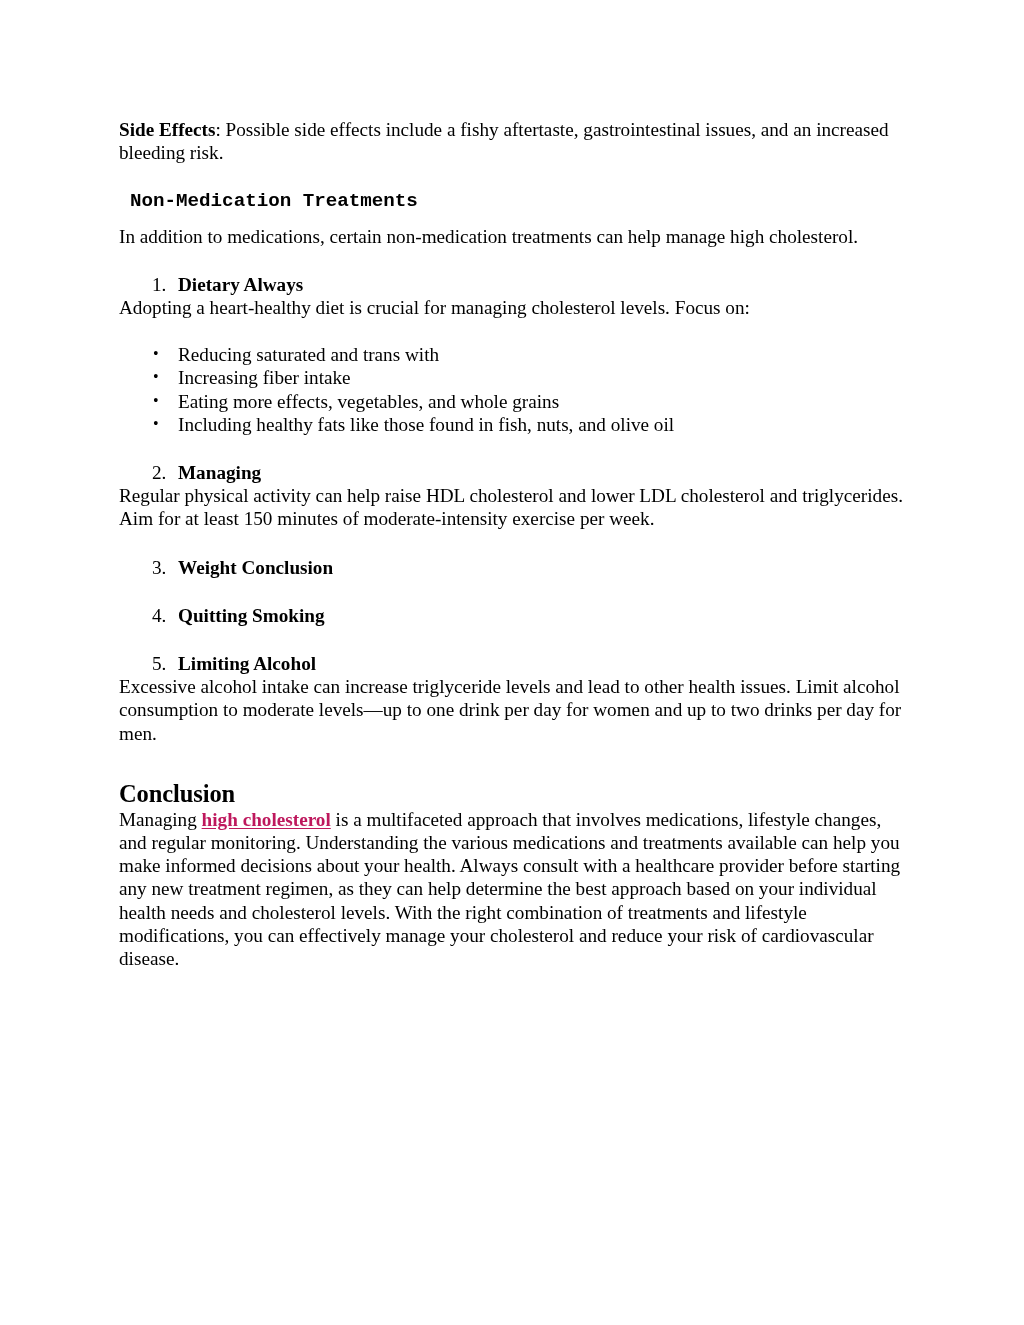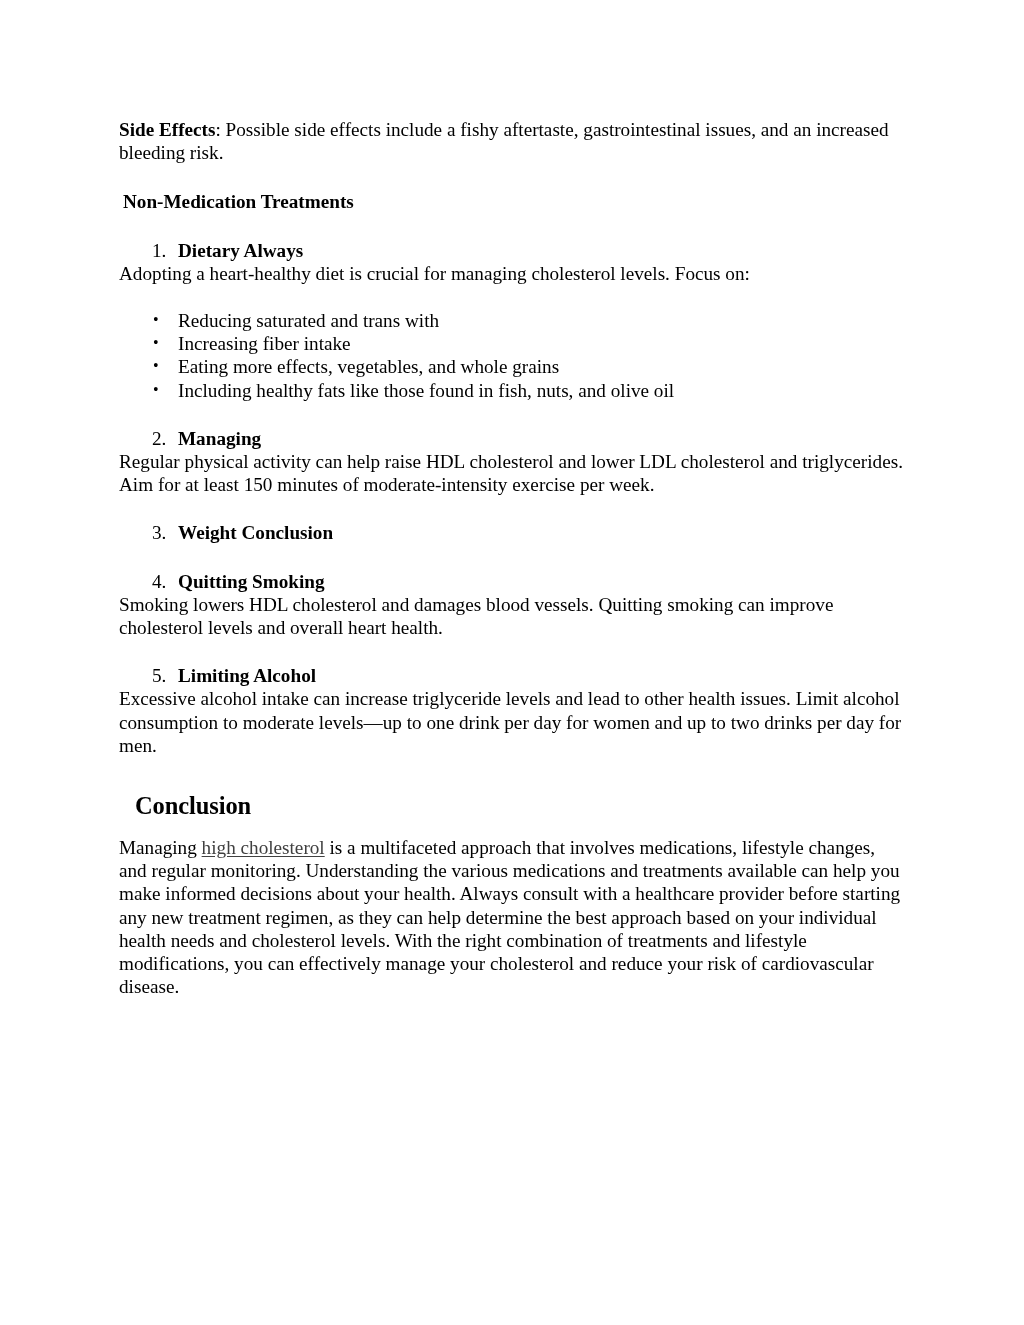--- a/index.html
+++ b/index.html
@@ -30,29 +30,30 @@
     margin: 0 0 0 0;
     font-size: 19.2px;
     line-height: 23.2px;
     text-align: left;
   }
   .gap-para { margin-top: 23px; }
 
   .bold-run { font-weight: bold; }
 
   h3.sub-heading {
-    margin: 4px;
+    margin: 11px;
     font-size: 19.2px;
     line-height: 23.2px;
     font-weight: bold;
     margin-top: 26px;
+    font-family: Liberation Mono, monospace;
   }
 
   h2.section-heading {
-    margin: 16px;
+    margin: 0;
     margin-top: 35px;
     font-size: 24.5px;
     line-height: 28px;
     font-weight: bold;
     letter-spacing: -0.1px;
   }
 
   ol.numbered-list {
     list-style: none;
     margin: 0;
@@ -87,35 +88,37 @@
   }
   ul.bullet-list li.bullet-item .dot {
     position: absolute;
     left: 34px;
     top: -1px;
     font-size: 16px;
     line-height: 23.2px;
   }
 
   a.inline-link {
-    color: #404040;
+    color: #be185d;
     text-decoration: underline;
     text-underline-offset: 2px;
+    font-weight: bold;
   }
 </style>
 </head>
 <body>
 
 <div class="page">
   <div class="content">
 
     <p class="body-para"><span class="bold-run">Side Effects</span><span>: </span><span>Possible side effects include a fishy aftertaste, gastrointestinal issues, and an increased bleeding risk.</span></p>
 
     <h3 class="sub-heading">Non-Medication Treatments</h3>
 
+    <p class="body-para gap-para">In addition to medications, certain non-medication treatments can help manage high cholesterol.</p>
 
     <ol class="numbered-list">
       <li class="numbered-item"><span class="num">1.</span><span>Dietary Always</span></li>
     </ol>
 
     <p class="body-para gap-para">Adopting a heart-healthy diet is crucial for managing cholesterol levels. Focus on:</p>
 
     <ul class="bullet-list">
       <li class="bullet-item"><span class="dot">•</span><span>Reducing saturated and trans with</span></li>
       <li class="bullet-item"><span class="dot">•</span><span>Increasing fiber intake</span></li>
@@ -131,21 +134,20 @@
 
     <ol class="numbered-list">
       <li class="numbered-item"><span class="num">3.</span><span>Weight Conclusion</span></li>
     </ol>
 
 
     <ol class="numbered-list">
       <li class="numbered-item"><span class="num">4.</span><span>Quitting Smoking</span></li>
     </ol>
 
-    <p class="body-para gap-para">Smoking lowers HDL cholesterol and damages blood vessels. Quitting smoking can improve cholesterol levels and overall heart health.</p>
 
     <ol class="numbered-list">
       <li class="numbered-item"><span class="num">5.</span><span>Limiting Alcohol</span></li>
     </ol>
 
     <p class="body-para gap-para">Excessive alcohol intake can increase triglyceride levels and lead to other health issues. Limit alcohol consumption to moderate levels—up to one drink per day for women and up to two drinks per day for men.</p>
 
     <h2 class="section-heading">Conclusion</h2>
 
     <p class="body-para gap-para"><span>Managing </span><a class="inline-link" href="#">high cholesterol</a><span> is a multifaceted approach that involves medications, lifestyle changes, and regular monitoring. Understanding the various medications and treatments available can help you make informed decisions about your health. Always consult with a healthcare provider before starting any new treatment regimen, as they can help determine the best approach based on your individual health needs and cholesterol levels. With the right combination of treatments and lifestyle modifications, you can effectively manage your cholesterol and reduce your risk of cardiovascular disease.</span></p>

